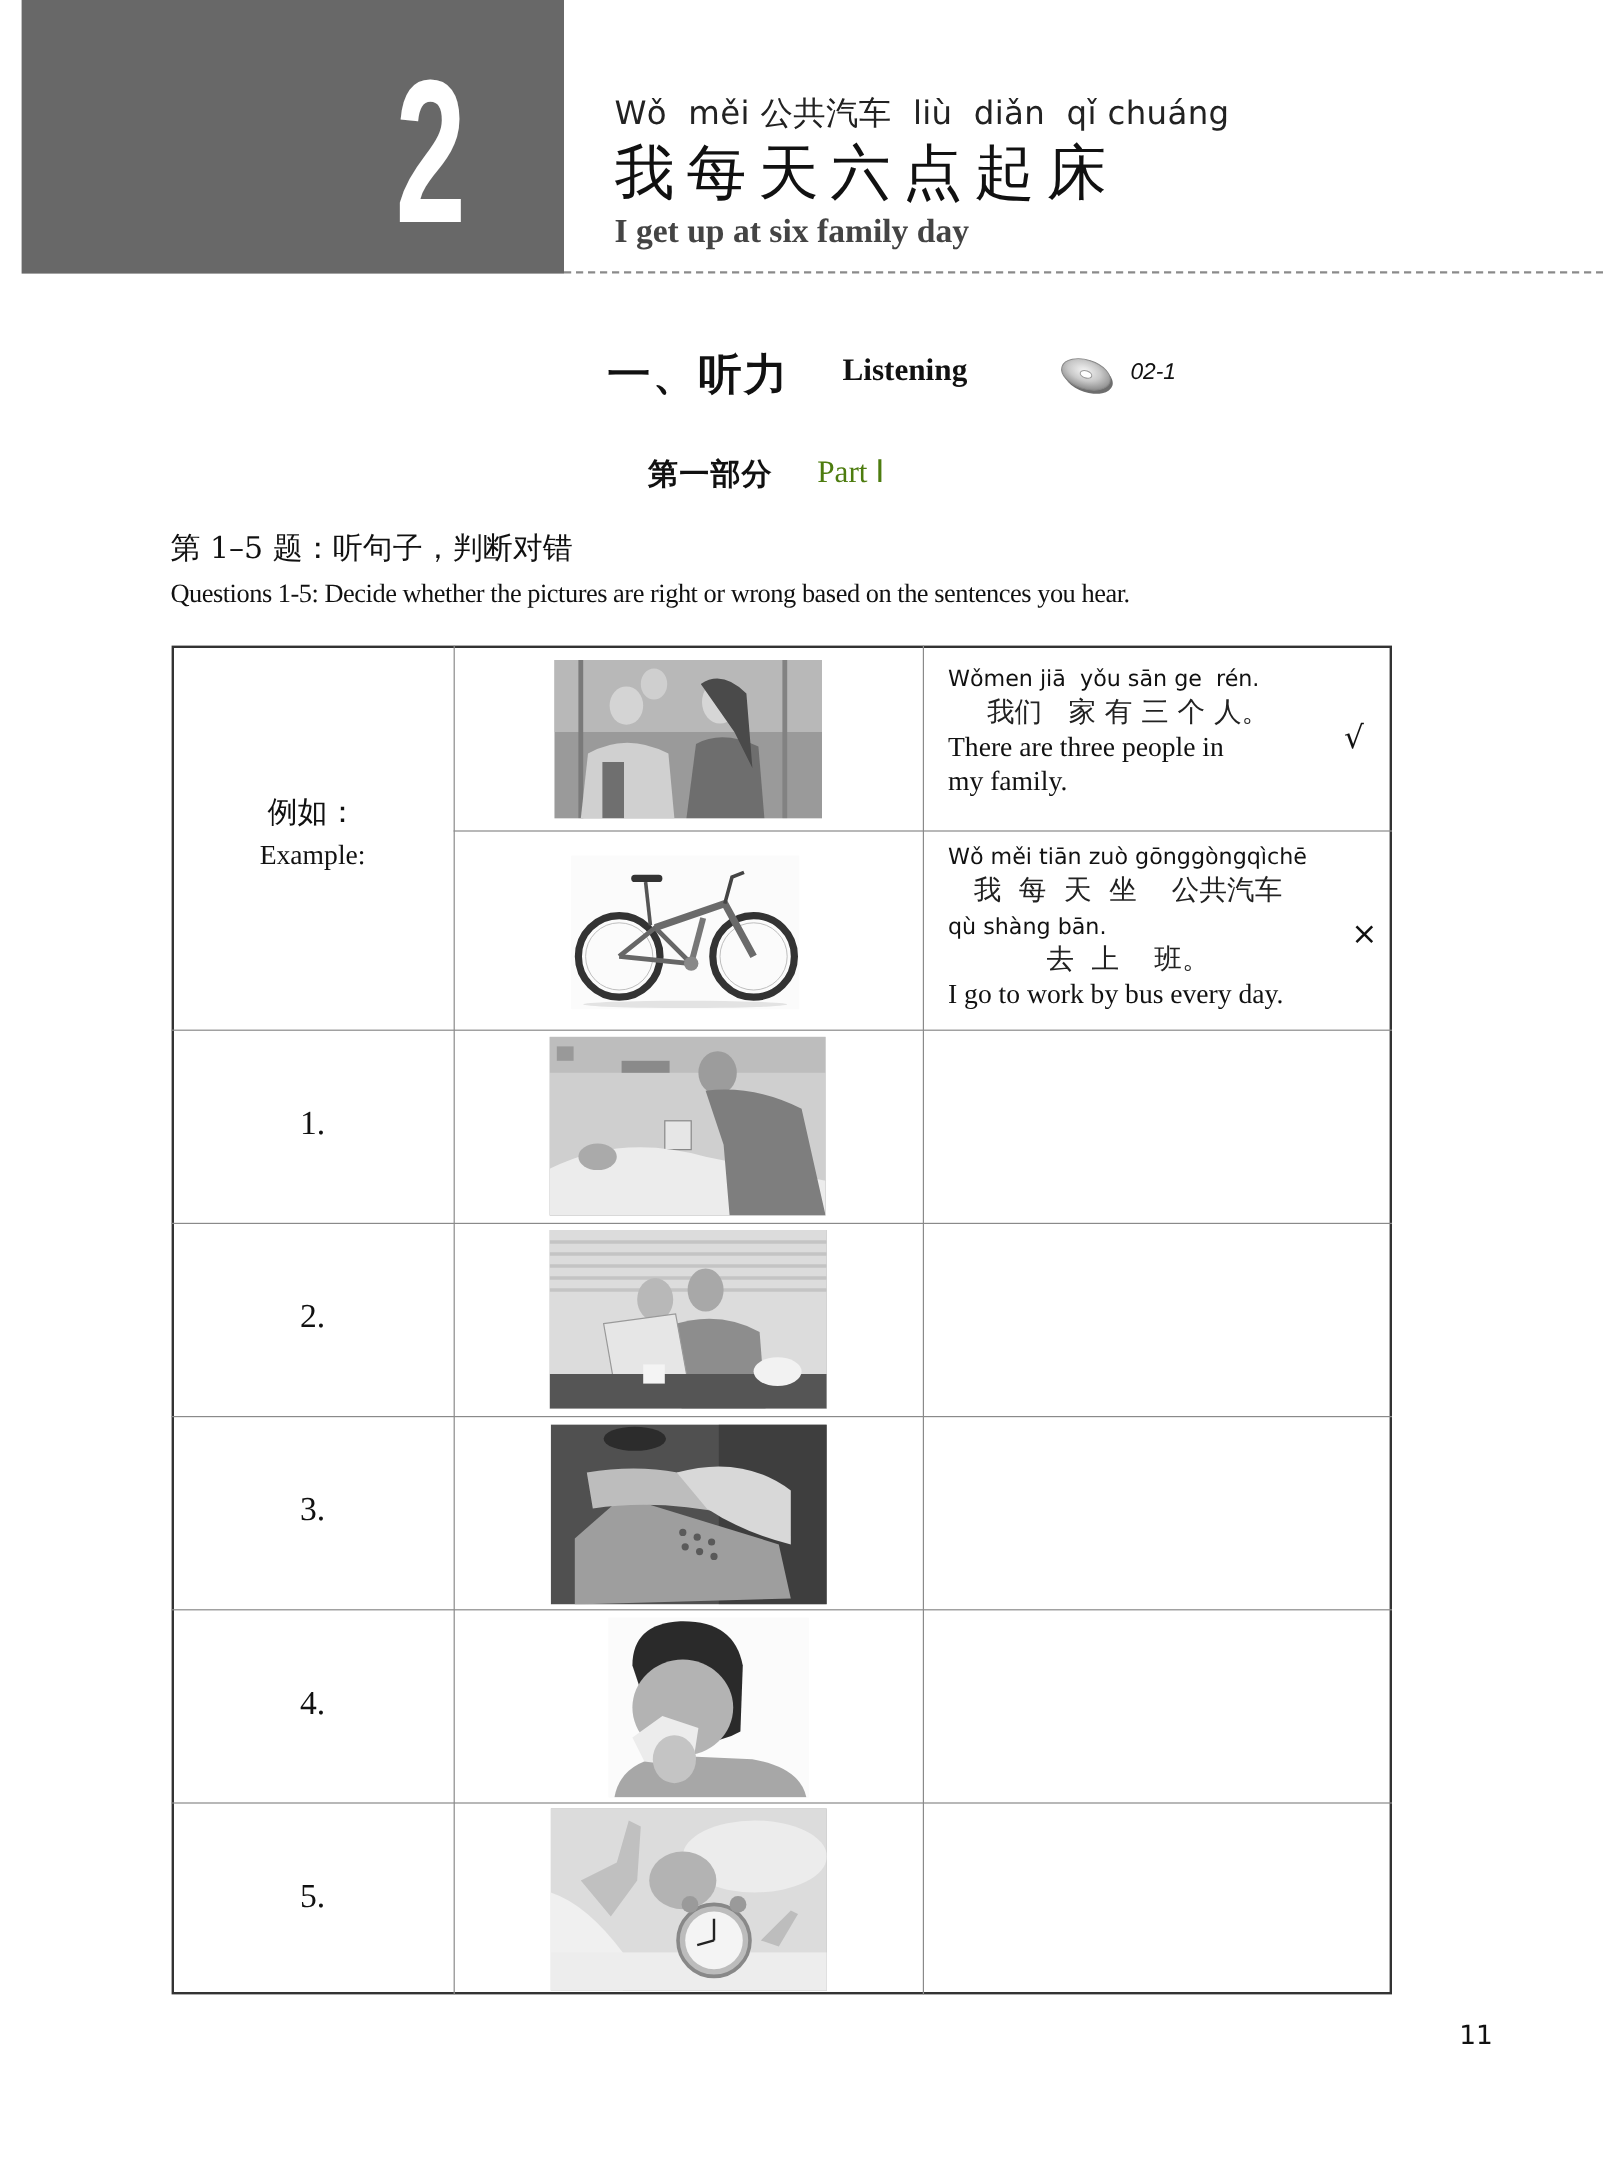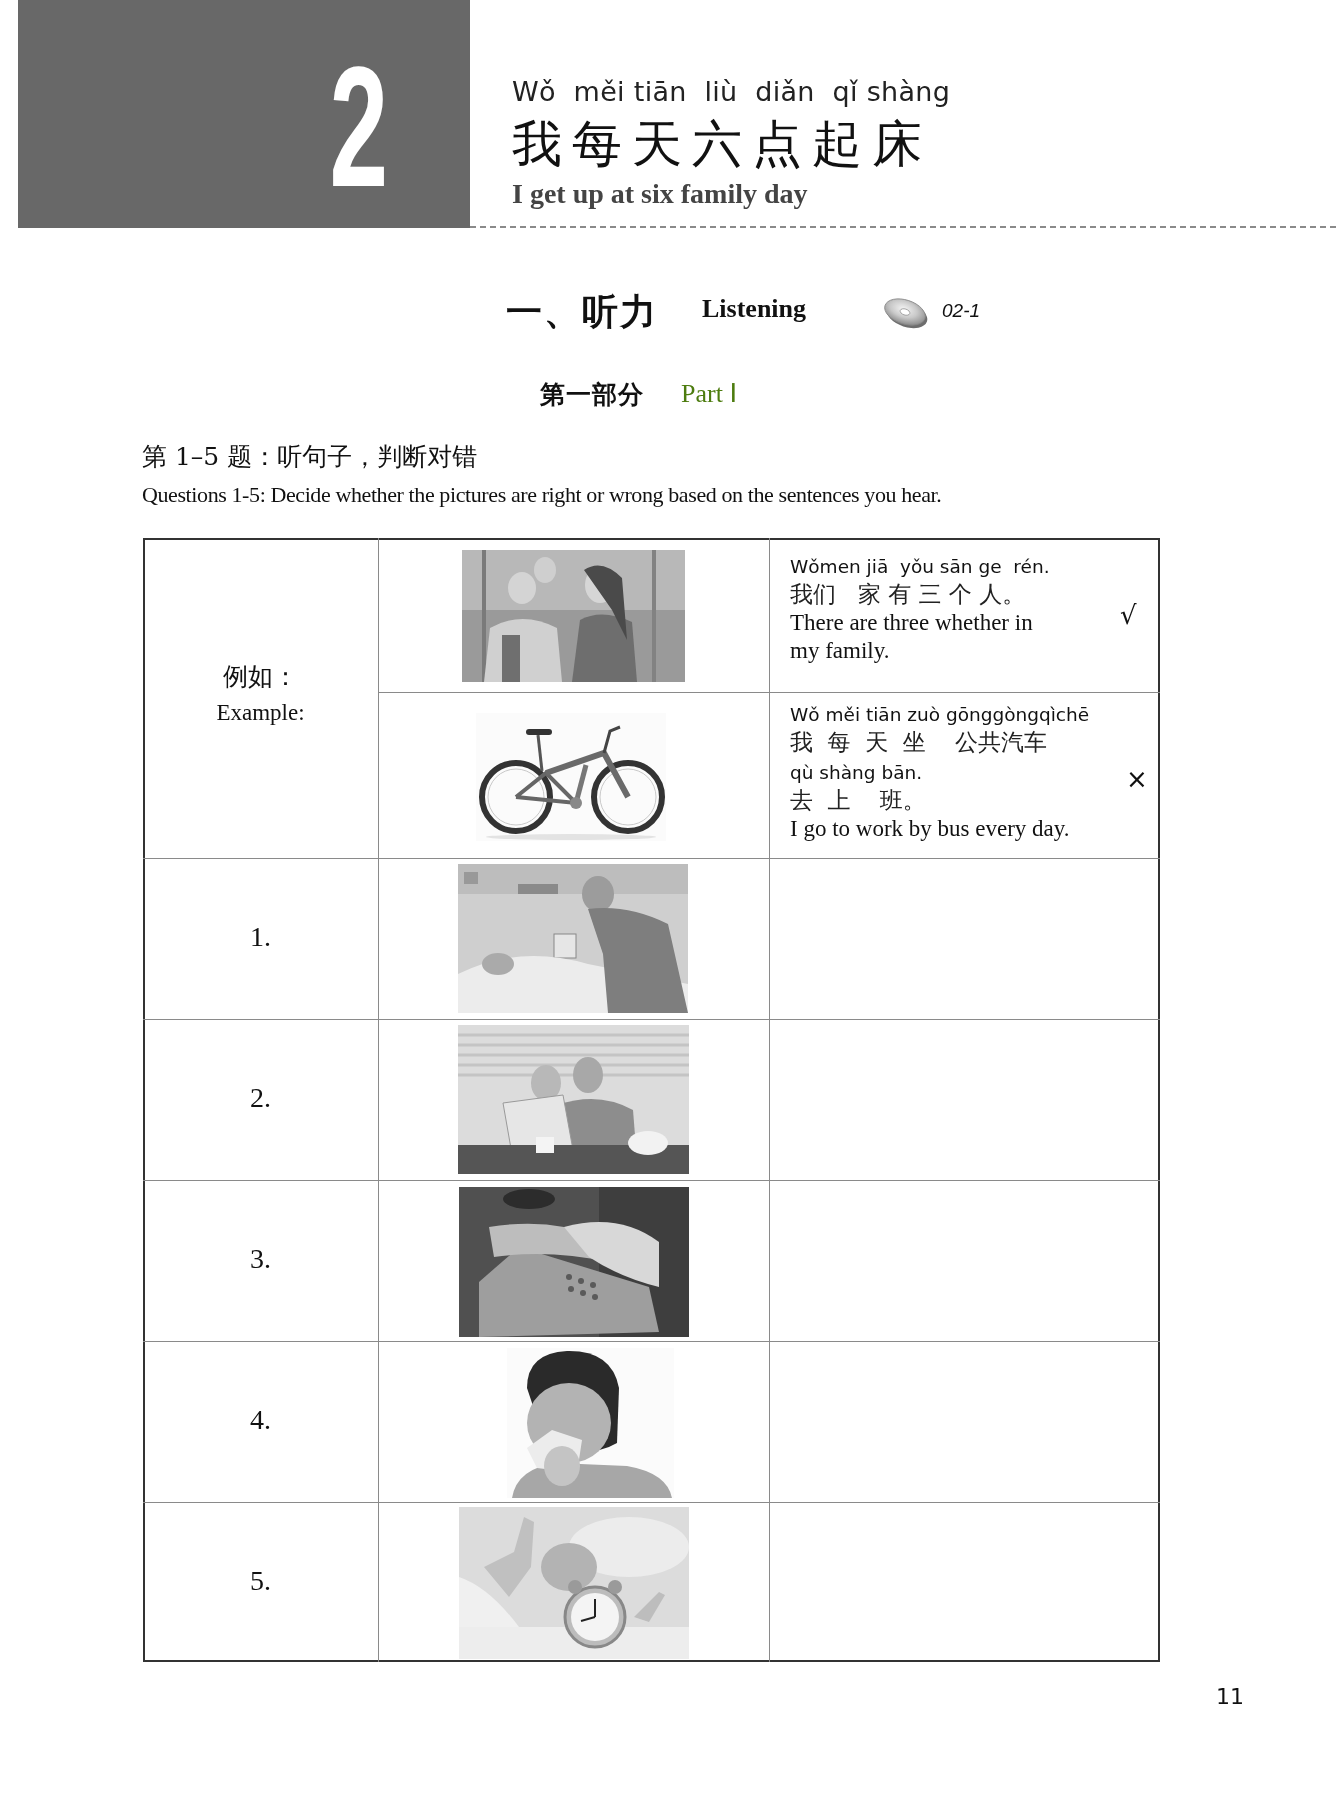--- a/index.html
+++ b/index.html
@@ -29,39 +29,39 @@
   .tbl { left: 143px; top: 538px; width: 1017px; height: 1124px; border: 2px solid #333; box-sizing: border-box; }
   .vline { position: absolute; top: 538px; width: 0; border-left: 1.5px solid #8a8a8a; }
   .hline { position: absolute; height: 0; border-top: 1.5px solid #8a8a8a; }
 
   .ex-label { left: 143px; top: 660px; width: 235px; text-align: center; }
   .ex-label .zh { font-family: "DejaVu Serif", serif; font-size: 25px; color: #111; line-height: 34px; }
   .ex-label .en { font-family: "Liberation Serif", serif; font-size: 23px; color: #111; line-height: 34px; margin-top: 2px; }
 
   .ans { left: 790px; width: 300px; color: #111; }
   .ans .py { font-family: "DejaVu Sans", sans-serif; font-size: 18.5px; white-space: pre; line-height: 24px; color: #111; }
-  .ans .zh { font-family: "DejaVu Serif", serif; font-size: 23px; white-space: pre; line-height: 30px; color: #222; }
+  .ans .zh { font-family: "DejaVu Serif", serif; font-size: 23px; white-space: pre; line-height: 30px; color: #222; text-align: center; }
   .ans .en { font-family: "Liberation Serif", serif; font-size: 23px; line-height: 28px; color: #111; }
 
   .mark { font-family: "DejaVu Sans", sans-serif; font-size: 26px; color: #111; }
 
   .qnum { left: 143px; width: 235px; text-align: center; font-family: "Liberation Serif", serif; font-size: 28px; color: #111; }
 
   .photo { position: absolute; overflow: hidden; background: #bdbdbd; }
   .photo svg { display: block; width: 100%; height: 100%; }
 
   .page-num { left: 1216px; top: 1684px; font-family: "DejaVu Sans", sans-serif; font-size: 22px; color: #111; }
 </style>
 </head>
 <body>
 
 <div class="abs chapter-box"></div>
 <div class="abs chapter-num">2</div>
 <div class="abs dash-line"></div>
-<div class="abs title-pinyin">Wǒ  měi tiān  liù  diǎn  qǐ shàng</div>
+<div class="abs title-pinyin">Wǒ  měi 公共汽车  liù  diǎn  qǐ chuáng</div>
 <div class="abs title-zh">我每天六点起床</div>
 <div class="abs title-en">I get up at six family day</div>
 
 <div class="abs sec-zh">一、听力</div>
 <div class="abs sec-en">Listening</div>
 <div class="abs cd-icon">
   <svg viewBox="0 0 48 34" width="48" height="34">
     <defs>
       <radialGradient id="cdg" cx="45%" cy="40%" r="60%">
         <stop offset="0%" stop-color="#f4f4f4"></stop>
@@ -108,21 +108,21 @@
     <rect x="40" y="85" width="18" height="47" fill="#6f6f6f"></rect>
     <ellipse cx="83" cy="20" rx="11" ry="13" fill="#cfcfcf"></ellipse>
     <ellipse cx="138" cy="35" rx="15" ry="18" fill="#d6d6d6"></ellipse>
     <path d="M110 132 L118 70 Q140 58 170 72 L175 132 Z" fill="#6e6e6e"></path>
     <path d="M122 20 Q140 8 160 28 L165 90 L150 60 Z" fill="#4a4a4a"></path>
   </svg>
 </div>
 <div class="abs ans" style="top:555px;">
   <div class="py">Wǒmen jiā  yǒu sān ge  rén.</div>
   <div class="zh">我们   家 有 三 个 人。</div>
-  <div class="en">There are three whether in</div>
+  <div class="en">There are three people in</div>
   <div class="en">my family.</div>
 </div>
 <div class="abs mark" style="left:1120px; top:600px;">√</div>
 
 <div class="photo" style="left:476px; top:713px; width:190px; height:128px; background:#fbfbfb;">
   <svg viewBox="0 0 190 128" preserveAspectRatio="none">
     <ellipse cx="95" cy="124" rx="85" ry="3" fill="#e3e3e3"></ellipse>
     <circle cx="40" cy="84" r="34" fill="none" stroke="#333" stroke-width="6"></circle>
     <circle cx="40" cy="84" r="28" fill="none" stroke="#bbb" stroke-width="0.8"></circle>
     <circle cx="152" cy="84" r="34" fill="none" stroke="#333" stroke-width="6"></circle>

